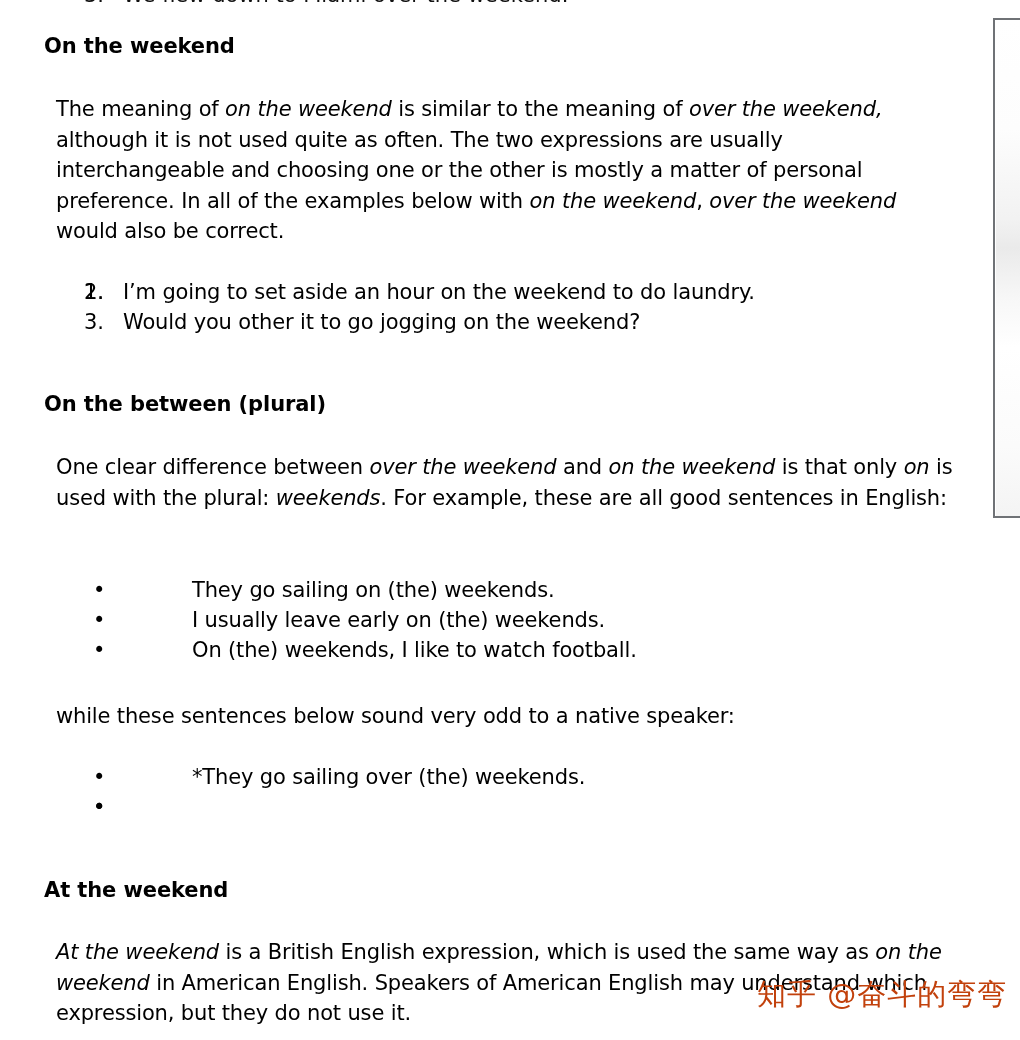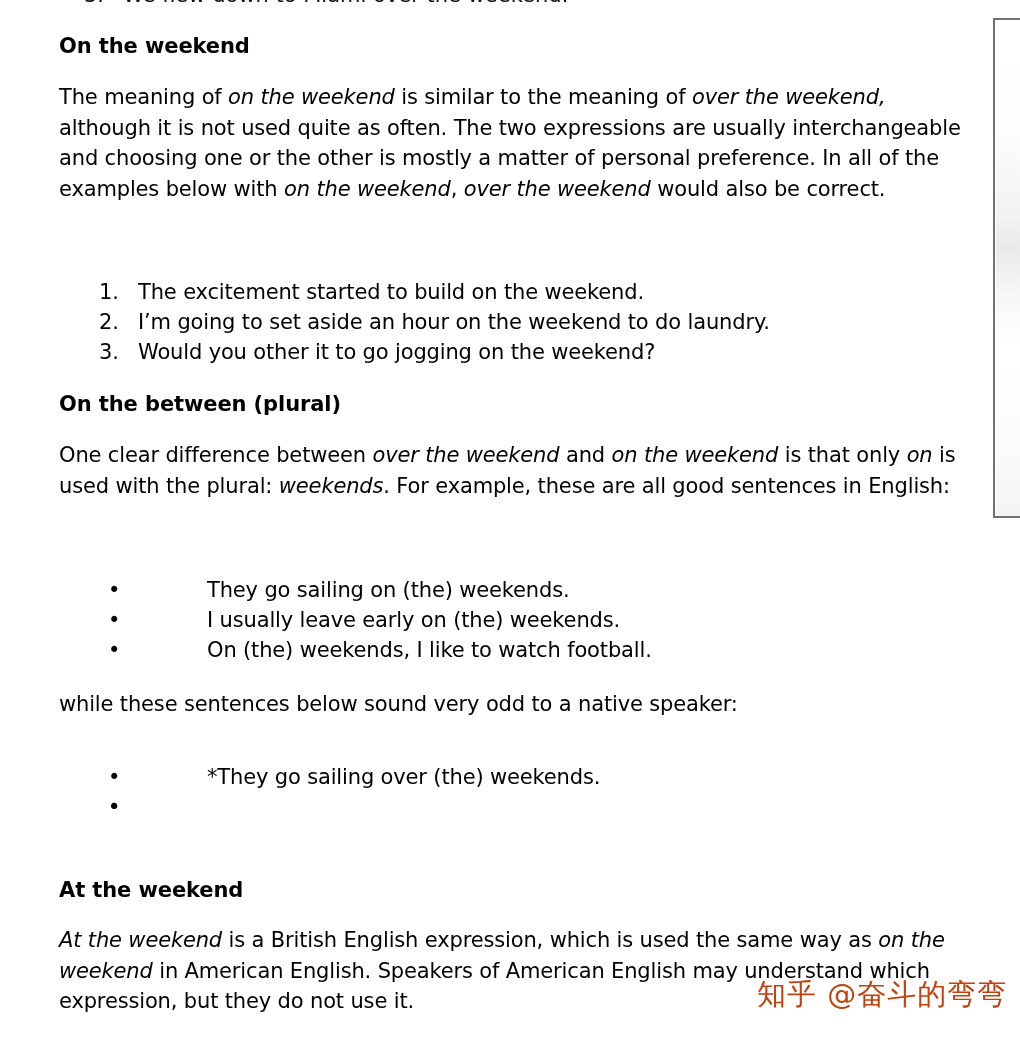--- a/index.html
+++ b/index.html
@@ -57,21 +57,21 @@
     font-size: 21px;
     font-weight: bold;
     line-height: 26px;
     margin: 0;
     letter-spacing: -0.1px;
   }
 
   p.para {
     font-size: 21px;
     line-height: 30.5px;
-    margin: 0;
+    margin: 12px;
     letter-spacing: -0.15px;
   }
 
   .i { font-style: italic; }
 
   
   ol.num-list {
     margin: 0;
     padding: 0;
     list-style: none;
@@ -106,21 +106,21 @@
   }
   ul.bul-list li .bullet {
     position: absolute;
     left: 49px;
     top: 0;
     font-size: 21px;
     line-height: 30px;
   }
 
   
-  .blk { position: absolute; left: 15px; }
+  .blk { position: absolute; left: 0; }
 
   
   #side-panel {
     position: absolute;
     left: 993px;
     top: 18px;
     width: 30px;
     height: 500px;
     border: 2px solid #6f7276;
     border-right: none;
@@ -165,21 +165,21 @@
   <div class="doc">
 
     <h2 class="heading blk" style="top:33px;">On the weekend</h2>
 
     <p class="para blk" style="top:82px;">
       <span>The meaning of </span><span class="i">on the weekend</span><span> is similar to the meaning of </span><span class="i">over the weekend,</span><span> although it is not used quite as often. The two expressions are usually interchangeable and choosing one or the other is mostly a matter of personal preference. In all of the examples below with </span><span class="i">on the weekend</span><span>, </span><span class="i">over the weekend</span><span> would also be correct.</span>
     </p>
 
     <ol class="num-list blk" style="top:277px;">
       <li>
-        <span class="marker">1.</span><span>The excitement started to build on the weekend.</span>
+        <span class="marker">1.</span>
       </li>
       <li>
         <span class="marker">2.</span><span>I’m going to set aside an hour on the weekend to do laundry.</span>
       </li>
       <li>
         <span class="marker">3.</span><span>Would you other it to go jogging on the weekend?</span>
       </li>
     </ol>
 
     <h2 class="heading blk" style="top:391px;">On the between (plural)</h2>

